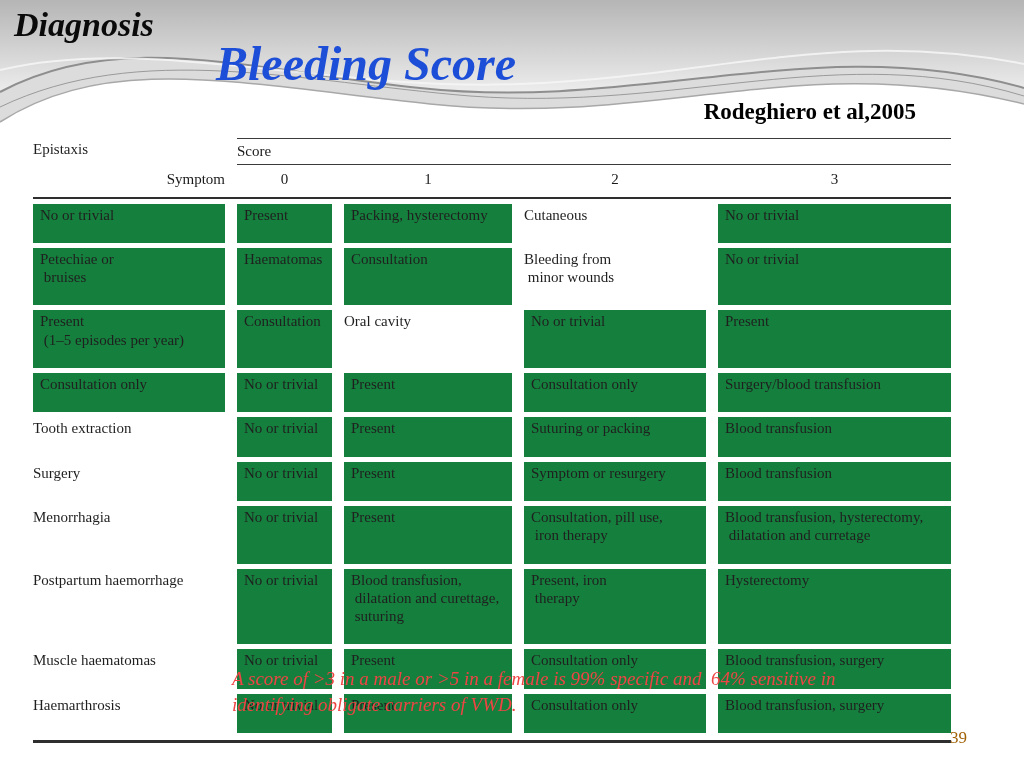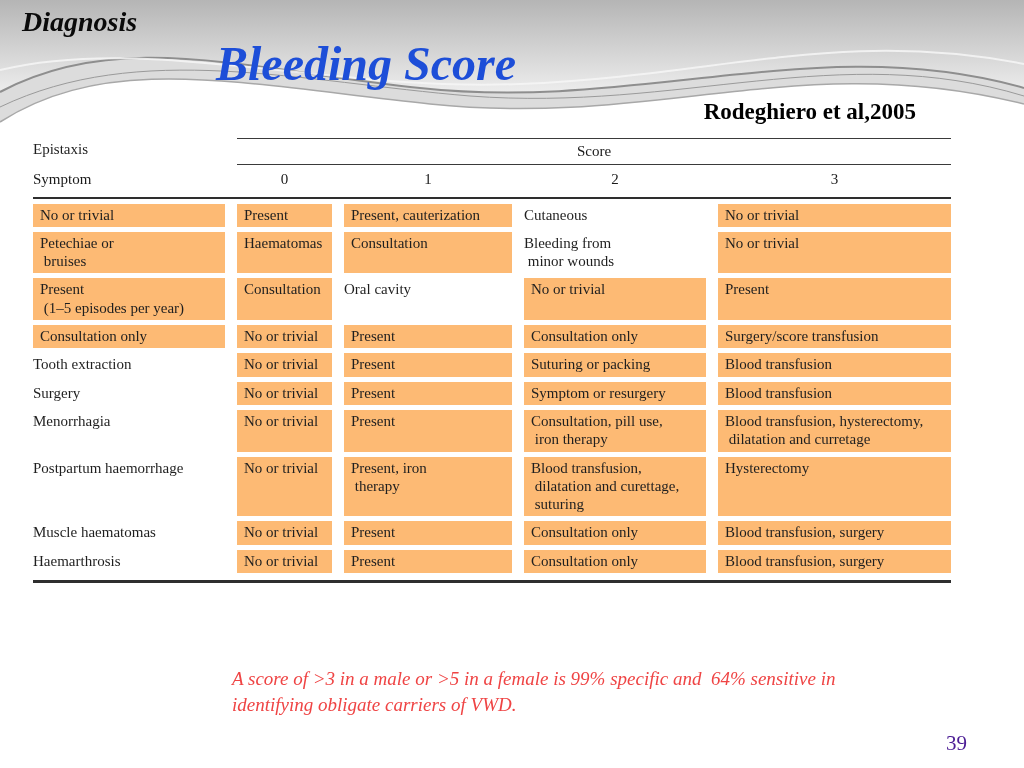--- a/index.html
+++ b/index.html
@@ -4,63 +4,63 @@
 <style>
   html,body{margin:0;padding:0;background:#888;}
   .slide{
     position:relative;width:1024px;height:768px;margin:0 auto;
     background:#ffffff;overflow:hidden;
     font-family:"Liberation Serif", serif;color:#1a1a1a;
   }
   .swoosh{position:absolute;top:0;left:0;width:1024px;height:170px;}
   .corner-label{
     position:absolute;left:14px;top:6px;
-    font-size:28px;font-style:italic;font-weight:bold;color:#0a0a0a;margin-left:8px;
+    font-size:34px;font-style:italic;font-weight:bold;color:#0a0a0a;
   }
   .slide-title{
     position:absolute;left:216px;top:36px;width:600px;
     font-size:48px;font-style:italic;font-weight:600;color:#1d4ed8;
   }
   .citation{
     position:absolute;right:108px;top:99px;
     font-size:23px;font-weight:600;color:#000;
   }
   .score-grid{
     position:absolute;left:33px;top:138px;width:918px;
     display:grid;
     grid-template-columns:192px 95px 168px 182px 1fr;
     column-gap:12px;row-gap:5px;
     font-size:15px;line-height:1.22;
   }
   .score-span{
     grid-row:1;grid-column:2 / -1;
     border-top:1.5px solid #3a3a3a;border-bottom:1px solid #3a3a3a;
-    text-align:center;padding:3px 0 4px;
+    text-align:left;padding:3px 0 4px;
   }
   .head{padding-bottom:3px;align-self:end;}
-  .head-symptom{grid-row:2;grid-column:1;text-align:left;}
+  .head-symptom{grid-row:2;grid-column:1;text-align:right;}
   .head-0{grid-row:2;grid-column:2;text-align:center;}
   .head-1{grid-row:2;grid-column:3;text-align:center;}
   .head-2{grid-row:2;grid-column:4;text-align:center;}
   .head-3{grid-row:2;grid-column:5;text-align:center;}
   .rule-thick{grid-row:3;grid-column:1 / -1;height:2px;background:#2e2e2e;}
   .rule-bottom{grid-column:1 / -1;height:2.5px;background:#2e2e2e;margin-top:2px;}
   .symptom-cell{
     padding:2px 0 3px;white-space:pre-wrap;color:#1f1f1f;
   }
   .cell{
-    background:#fdba74;padding:2px 7px 3px;white-space:pre-wrap;color:#1f1f1f;
+    background:#15803d;padding:2px 7px 19px;white-space:pre-wrap;color:#1f1f1f;
   }
   .footnote{
     position:absolute;left:232px;top:666px;width:680px;
     font-size:19px;font-style:italic;line-height:1.35;color:#ef4444;
     white-space:pre-wrap;
   }
   .page-number{
-    position:absolute;right:57px;bottom:12px;font-size:21px;color:#4c1d95;
+    position:absolute;right:57px;bottom:20px;font-size:17px;color:#a16207;
   }
 </style>
 </head>
 <body>
 
 <div class="slide">
 
   <svg class="swoosh" viewBox="0 0 1024 170" xmlns="http://www.w3.org/2000/svg" aria-hidden="true">
     <defs>
       <linearGradient id="g1" x1="0" y1="0" x2="0" y2="1">
@@ -87,65 +87,65 @@
     <div class="head head-symptom">Symptom</div>
     <div class="head head-0">0</div>
     <div class="head head-1">1</div>
     <div class="head head-2">2</div>
     <div class="head head-3">3</div>
     <div class="rule-thick"></div>
 
   <div class="symptom-cell">Epistaxis</div>
       <div class="cell">No or trivial</div>
       <div class="cell">Present</div>
-      <div class="cell">Present, cauterization</div>
+      <div class="cell">Packing, hysterectomy</div>
       <div class="symptom-cell">Cutaneous</div>
       <div class="cell">No or trivial</div>
       <div class="cell">Petechiae or
  bruises</div>
       <div class="cell">Haematomas</div>
       <div class="cell">Consultation</div>
       <div class="symptom-cell">Bleeding from
  minor wounds</div>
       <div class="cell">No or trivial</div>
       <div class="cell">Present
  (1–5 episodes per year)</div>
       <div class="cell">Consultation</div>
       <div class="symptom-cell">Oral cavity</div>
       <div class="cell">No or trivial</div>
       <div class="cell">Present</div>
       <div class="cell">Consultation only</div>
       <div class="cell">No or trivial</div>
       <div class="cell">Present</div>
       <div class="cell">Consultation only</div>
-      <div class="cell">Surgery/score transfusion</div>
+      <div class="cell">Surgery/blood transfusion</div>
       <div class="symptom-cell">Tooth extraction</div>
       <div class="cell">No or trivial</div>
       <div class="cell">Present</div>
       <div class="cell">Suturing or packing</div>
       <div class="cell">Blood transfusion</div>
       <div class="symptom-cell">Surgery</div>
       <div class="cell">No or trivial</div>
       <div class="cell">Present</div>
       <div class="cell">Symptom or resurgery</div>
       <div class="cell">Blood transfusion</div>
       <div class="symptom-cell">Menorrhagia</div>
       <div class="cell">No or trivial</div>
       <div class="cell">Present</div>
       <div class="cell">Consultation, pill use,
  iron therapy</div>
       <div class="cell">Blood transfusion, hysterectomy,
  dilatation and curretage</div>
       <div class="symptom-cell">Postpartum haemorrhage</div>
       <div class="cell">No or trivial</div>
-      <div class="cell">Present, iron
- therapy</div>
       <div class="cell">Blood transfusion,
  dilatation and curettage,
  suturing</div>
+      <div class="cell">Present, iron
+ therapy</div>
       <div class="cell">Hysterectomy</div>
       <div class="symptom-cell">Muscle haematomas</div>
       <div class="cell">No or trivial</div>
       <div class="cell">Present</div>
       <div class="cell">Consultation only</div>
       <div class="cell">Blood transfusion, surgery</div>
       <div class="symptom-cell">Haemarthrosis</div>
       <div class="cell">No or trivial</div>
       <div class="cell">Present</div>
       <div class="cell">Consultation only</div>

